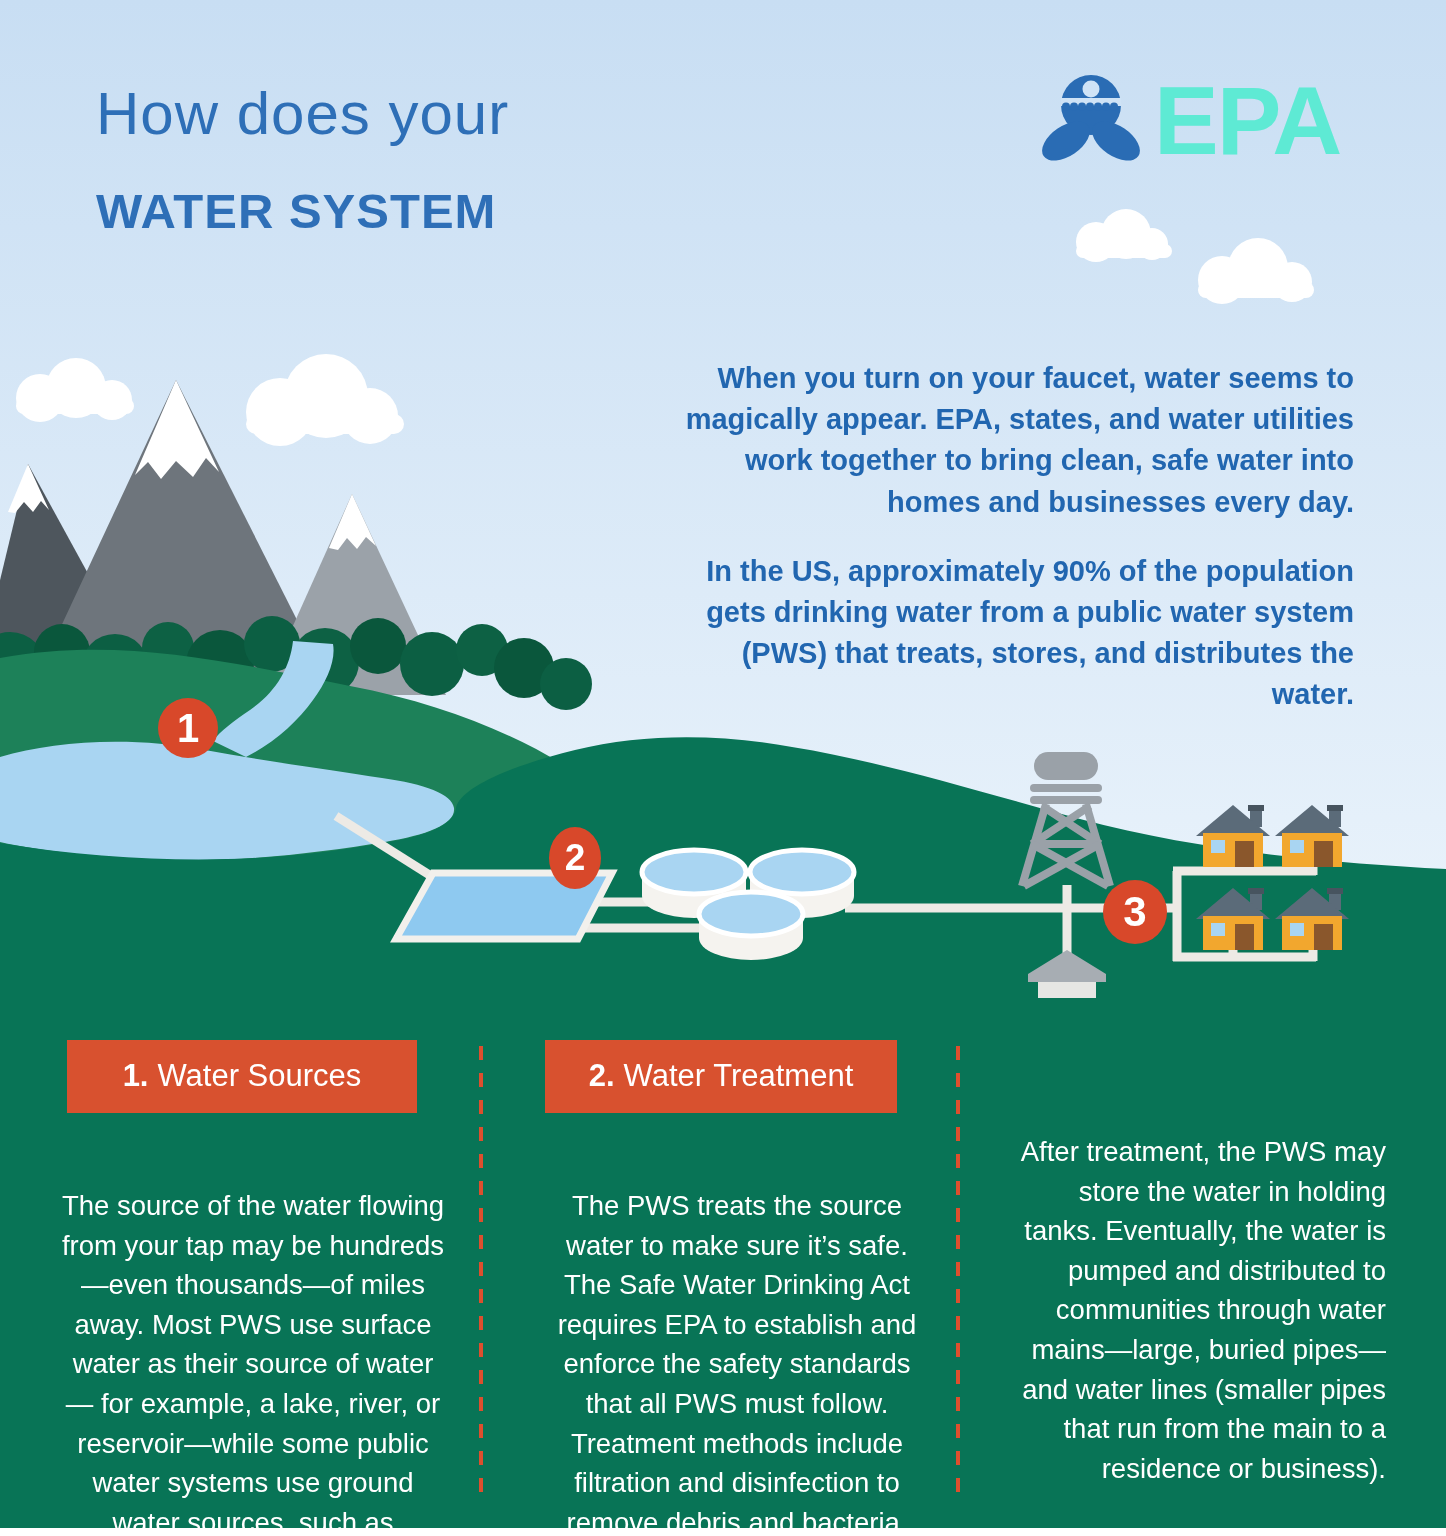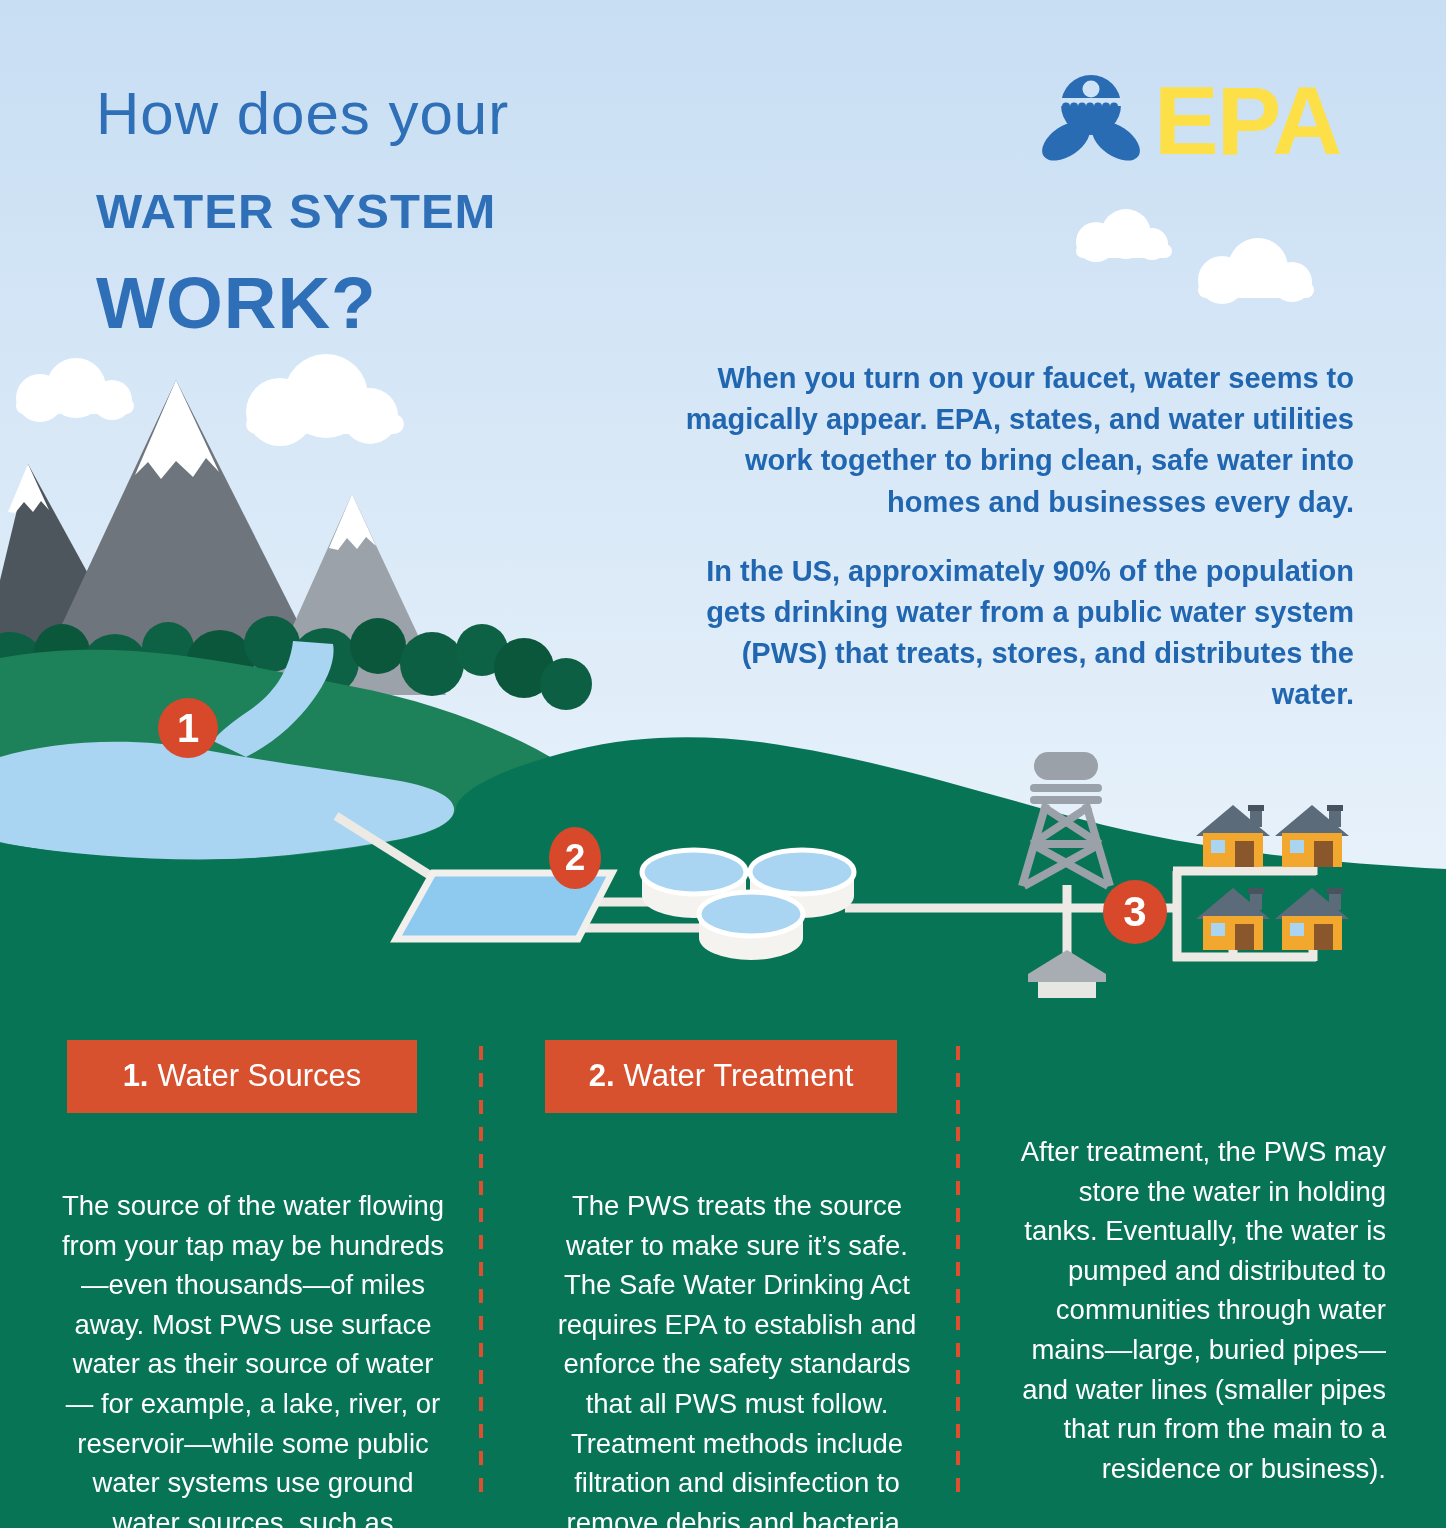--- a/index.html
+++ b/index.html
@@ -8,21 +8,21 @@
   .scene{position:absolute;left:0;top:0;}
 
   
   .title-block{position:absolute;left:96px;top:84px;color:#2e6fb7;}
   .title-l1{font-size:60px;font-weight:500;line-height:60px;letter-spacing:1px;}
   .title-l2{font-size:49px;font-weight:800;line-height:74px;margin-top:30px;letter-spacing:1px;}
   .title-l3{font-size:73px;font-weight:800;line-height:74px;margin-top:18px;letter-spacing:1px;}
 
   
   .epa-logo{position:absolute;left:1038px;top:72px;display:flex;align-items:center;gap:10px;}
-  .epa-text{font-size:97px;font-weight:800;color:#fde047;line-height:1;letter-spacing:-2px;}
+  .epa-text{font-size:97px;font-weight:800;color:#5eead4;line-height:1;letter-spacing:-2px;}
 
   
   .intro{position:absolute;top:358px;right:92px;width:692px;text-align:right;color:#2166b0;font-size:29px;font-weight:700;line-height:1.42;}
   .intro p{margin:0 0 28px 0;}
   .intro p:last-child{margin-bottom:0;}
   .intro .hard{font-weight:800;}
 
   
   .marker{position:absolute;background:#d8482a;border-radius:50%;color:#ffffff;font-weight:800;display:flex;align-items:center;justify-content:center;}
   .marker-1{left:158px;top:698px;width:60px;height:60px;font-size:40px;}
@@ -179,21 +179,20 @@
 
     <use href="#house" x="1203" y="833"></use>
     <use href="#house" x="1282" y="833"></use>
     <use href="#house" x="1203" y="916"></use>
     <use href="#house" x="1282" y="916"></use>
   </svg>
 
   <div class="title-block">
     <div class="title-l1">How does your</div>
     <div class="title-l2">WATER SYSTEM</div>
-    <div class="title-l3">WORK?</div>
   </div>
 
   <div class="epa-logo">
     <svg width="106" height="96" viewBox="0 0 106 96">
       <circle cx="53" cy="32" r="30" fill="#2a6cb4"></circle>
       <circle cx="53" cy="16" r="8.5" fill="#cfe3f6"></circle>
       <rect x="23" y="25" width="60" height="8" fill="#cfe3f6"></rect>
       <g fill="#2a6cb4">
         <circle cx="28" cy="33.5" r="4"></circle>
           <circle cx="36" cy="33.5" r="4"></circle>

